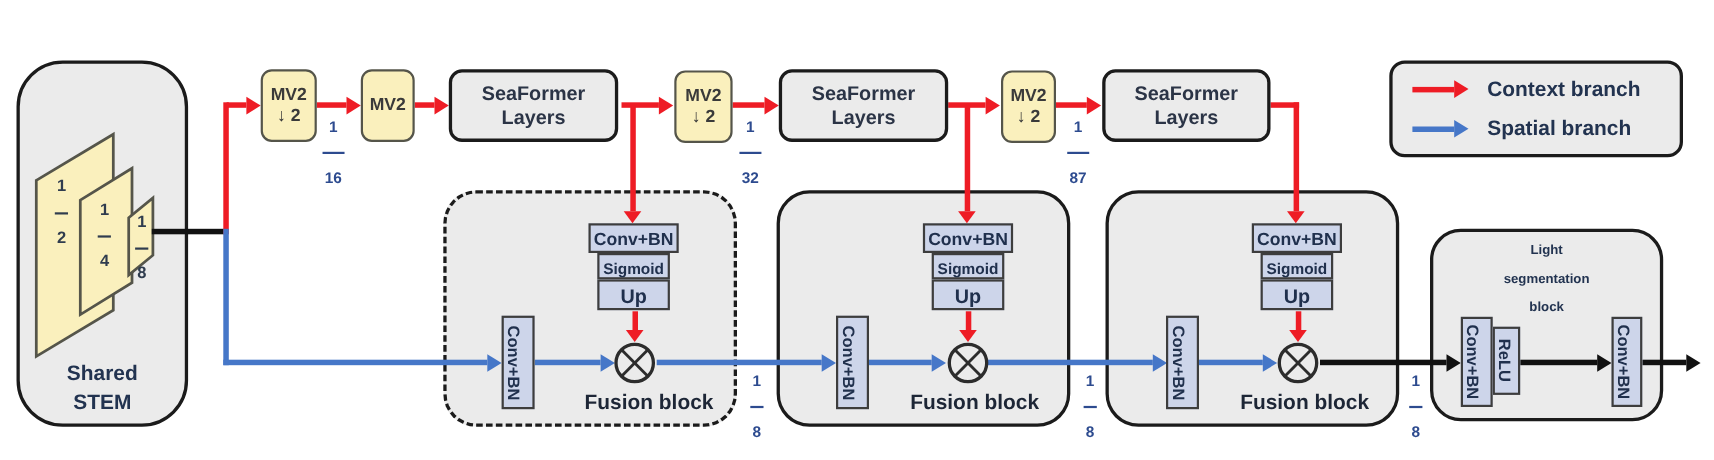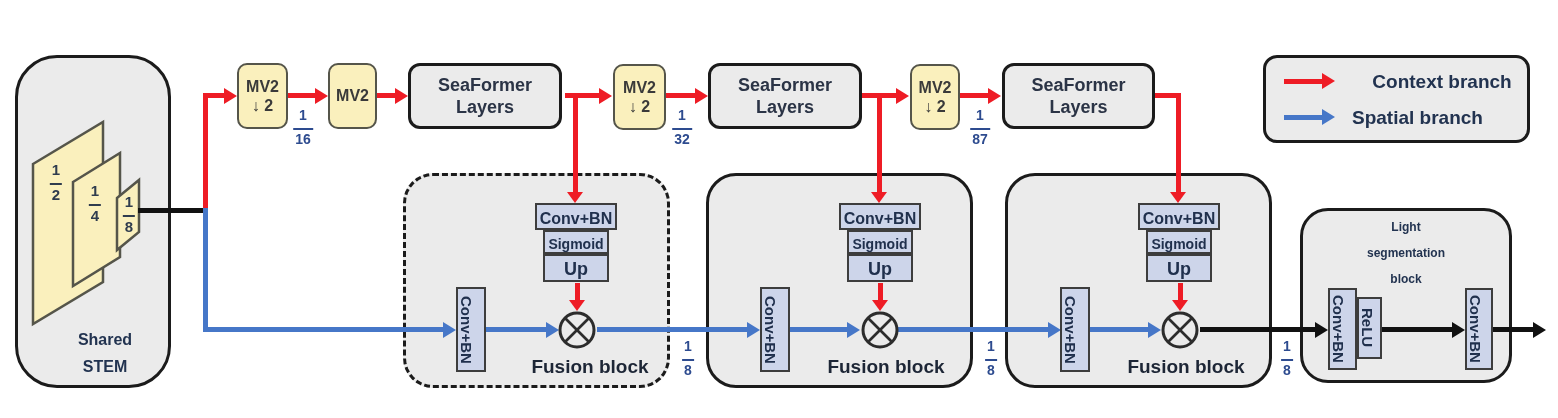--- a/index.html
+++ b/index.html
@@ -31,21 +31,21 @@
   .blk { background:#111111; }
   
   .ah { position:absolute; width:0; height:0; }
   .ah-r-red { border-top:8px solid transparent; border-bottom:8px solid transparent; border-left:13px solid #ee1c25; }
   .ah-r-blu { border-top:8px solid transparent; border-bottom:8px solid transparent; border-left:13px solid #4677c8; }
   .ah-r-blk { border-top:8px solid transparent; border-bottom:8px solid transparent; border-left:13px solid #111111; }
   .ah-d-red { border-left:8px solid transparent; border-right:8px solid transparent; border-top:11px solid #ee1c25; }
   
   .frac { position:absolute; display:inline-flex; flex-direction:column; align-items:center;
           line-height:1; color:#2d4b8f; font-size:14px; transform:translateX(-50%); }
-  .frac .den { border-top:2px solid currentColor; padding:2px 2px 0 2px; margin-top:6px; }
+  .frac .den { border-top:2px solid currentColor; padding:14px 2px 0 2px; margin-top:16px; }
   .frac .num { padding:0 2px; }
   .stemfrac { color:#2f3c4e; font-size:15px; }
   
   .lbl { position:absolute; color:#223350; text-align:center; }
   .node { position:absolute; }
 </style>
 </head>
 <body>
 
 <div class="canvas">
@@ -72,21 +72,21 @@
   </span>
   <span class="frac stemfrac" style="left:95px; top:183px;">
     <span class="num">1</span>
       <span class="den">4</span>
   </span>
   <span class="frac stemfrac" style="left:129px; top:194px;">
     <span class="num">1</span>
       <span class="den">8</span>
   </span>
 
-  <div class="lbl" style="left:27px; top:326px; width:156px; font-size:16px; line-height:27px;">
+  <div class="lbl" style="left:15px; top:326px; width:156px; font-size:19px; line-height:27px;">
     <div>Shared</div>
     <div>STEM</div>
   </div>
 
   <div class="ln blk" style="left:138px; top:208px; width:68px; height:5px;"></div>
 
   <div class="ln red" style="left:203px; top:93px; width:5px; height:120px;"></div>
   <div class="ln red" style="left:206px; top:93px; width:18px; height:5px;"></div>
   <div class="ah ah-r-red" style="left:224px; top:88px;"></div>
   <div class="ln red" style="left:288px; top:93px; width:27px; height:5px;"></div>
@@ -250,21 +250,21 @@
     <circle cx="20" cy="20" r="17" fill="#ebebeb" stroke="#2c2c2c" stroke-width="3"></circle>
     <line x1="8.5" y1="8.5" x2="31.5" y2="31.5" stroke="#2c2c2c" stroke-width="2.6"></line>
     <line x1="31.5" y1="8.5" x2="8.5" y2="31.5" stroke="#2c2c2c" stroke-width="2.6"></line>
   </svg>
   <div class="lbl" style="left:1106px; top:356px; width:160px; font-size:19px; color:#1d2636;">
     <span>Fusion block</span>
   </div>
 
   <div class="ln red" style="left:1284px; top:79px; width:38px; height:5px;"></div>
   <div class="ah ah-r-red" style="left:1322px; top:73px;"></div>
-  <div class="lbl" style="left:1352px; top:71px; width:160px; font-size:19px; text-align:center;margin-left:10px;">
+  <div class="lbl" style="left:1352px; top:71px; width:160px; font-size:19px; text-align:left;">
     <span>Context branch</span>
   </div>
   <div class="ln blu" style="left:1284px; top:115px; width:38px; height:5px;"></div>
   <div class="ah ah-r-blu" style="left:1322px; top:109px;"></div>
   <div class="lbl" style="left:1352px; top:107px; width:160px; font-size:19px; text-align:left;">
     <span>Spatial branch</span>
   </div>
 
   <div class="lbl" style="left:1300px; top:214px; width:212px; font-size:12px; line-height:26px;">
     <div>Light</div>

